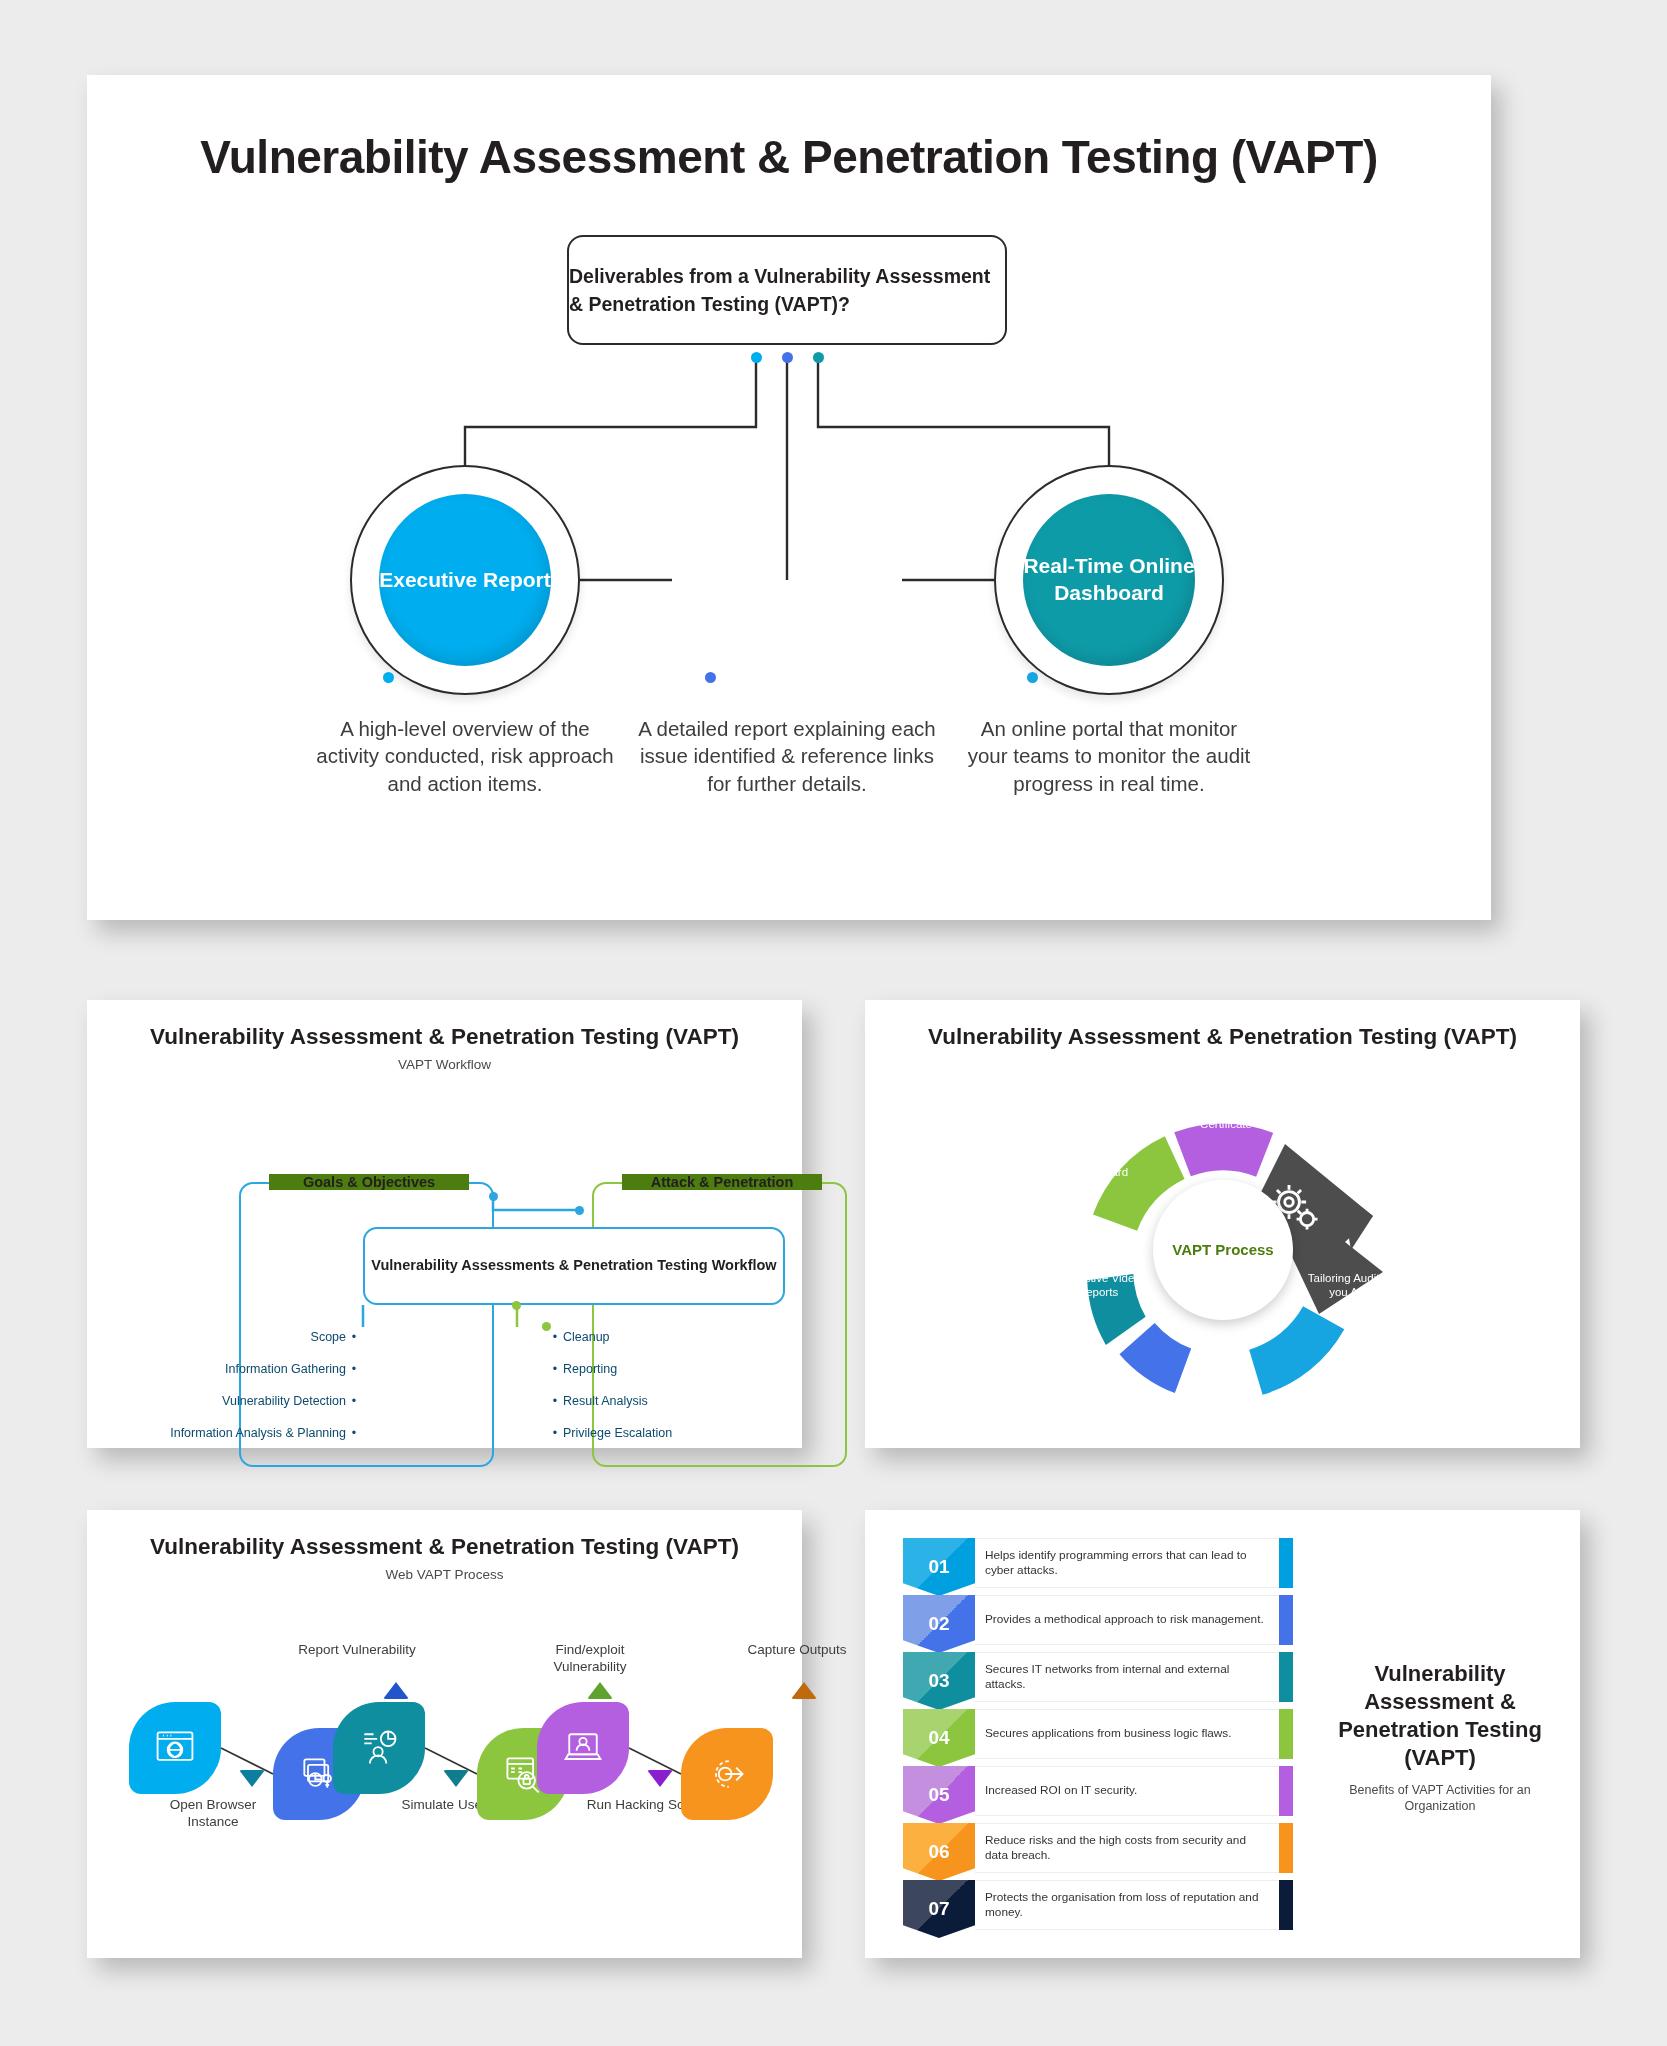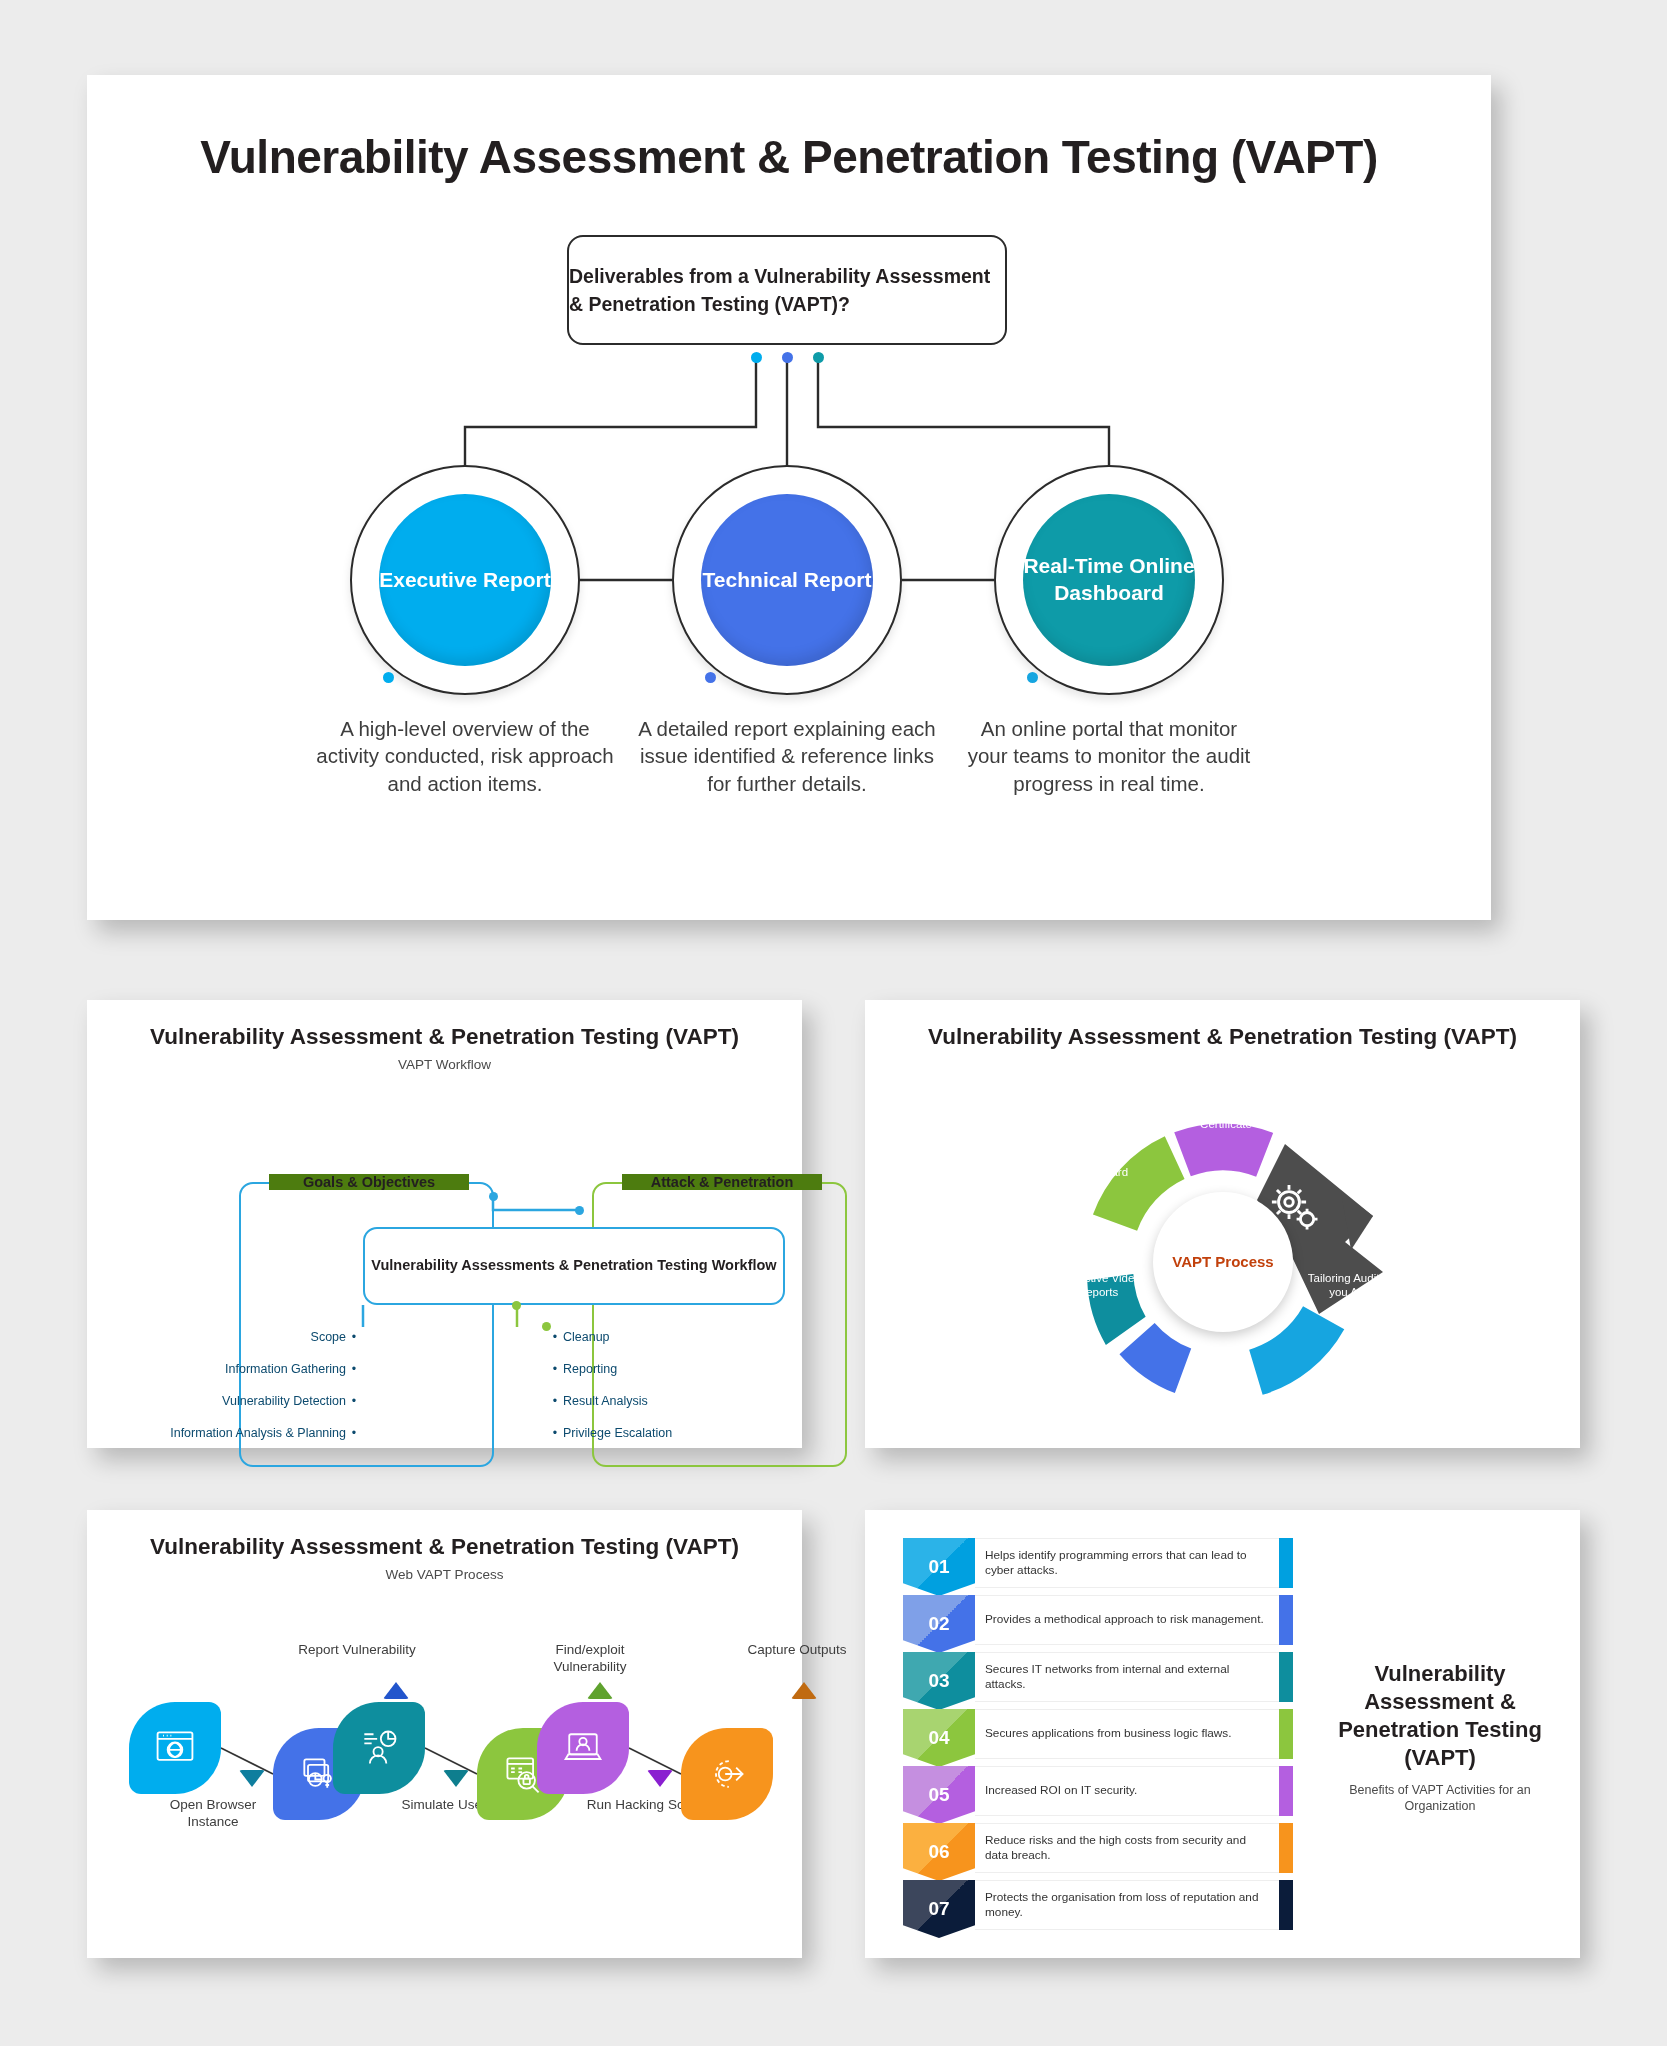--- a/index.html
+++ b/index.html
@@ -74,24 +74,24 @@
   .wf-mask { position:absolute; background:#fff; z-index:3; }
 
   
   #slide3 { left: 865px; top: 1000px; width: 715px; height: 448px; }
   .donut-wrap { position:relative; width:715px; height:350px; }
   .donut-lbl {
     position:absolute; color:#fff; font-size:11.5px; text-align:center; line-height:1.2;
     width:86px;
   }
   .donut-center {
-    position:absolute; left:288px; top:142px; width:140px; height:140px; border-radius:50%;
+    position:absolute; left:288px; top:130px; width:140px; height:140px; border-radius:50%;
     background:#fff; box-shadow:0 4px 12px rgba(0,0,0,0.20);
     display:flex; align-items:center; justify-content:center;
-    font-weight:bold; font-size:15px; color:#c2410c; text-align:left; line-height:1.3; z-index:6;
+    font-weight:bold; font-size:15px; color:#4d7c0f; text-align:left; line-height:1.3; z-index:6;
   }
 
   
   #slide4 { left: 87px; top: 1510px; width: 715px; height: 448px; }
   .hex-row { position:relative; width:715px; height:300px; }
   .hexnode {
     position:absolute; width:92px; height:92px;
     display:flex; align-items:center; justify-content:center;
     border-radius: 50% 12px 50% 12px;
   }
@@ -138,23 +138,20 @@
     <path d="M493 505 L585 505" stroke="#2b2b2b" stroke-width="2.4" fill="none"></path>
     <path d="M815 505 L907 505" stroke="#2b2b2b" stroke-width="2.4" fill="none"></path>
   </svg>
 
   <div class="s1-dot" style="left:664px; top:277px; background:#00ADEE;"></div>
   <div class="s1-dot" style="left:695px; top:277px; background:#4472E8;"></div>
   <div class="s1-dot" style="left:726px; top:277px; background:#0E9BA8;"></div>
 
   <div class="s1-node" style="left:263px; top:390px;">
     <div class="s1-inner" style="background:#00ADEE;">Executive Report</div>
-  </div>
-  <div class="s1-node" style="left:585px; top:390px;">
-    <div class="s1-inner" style="background:#4472E8;">Technical Report</div>
   </div>
   <div class="s1-node" style="left:907px; top:390px;">
     <div class="s1-inner" style="background:#0E9BA8;">Real-Time Online Dashboard</div>
   </div>
 
   <div class="s1-dot" style="left:296px; top:597px; background:#00ADEE;"></div>
   <div class="s1-dot" style="left:618px; top:597px; background:#4472E8;"></div>
   <div class="s1-dot" style="left:940px; top:597px; background:#16A5E0;"></div>
 
   <div class="s1-desc" style="left:228px; top:640px;">A high-level overview of the activity conducted, risk approach and action items.</div>

